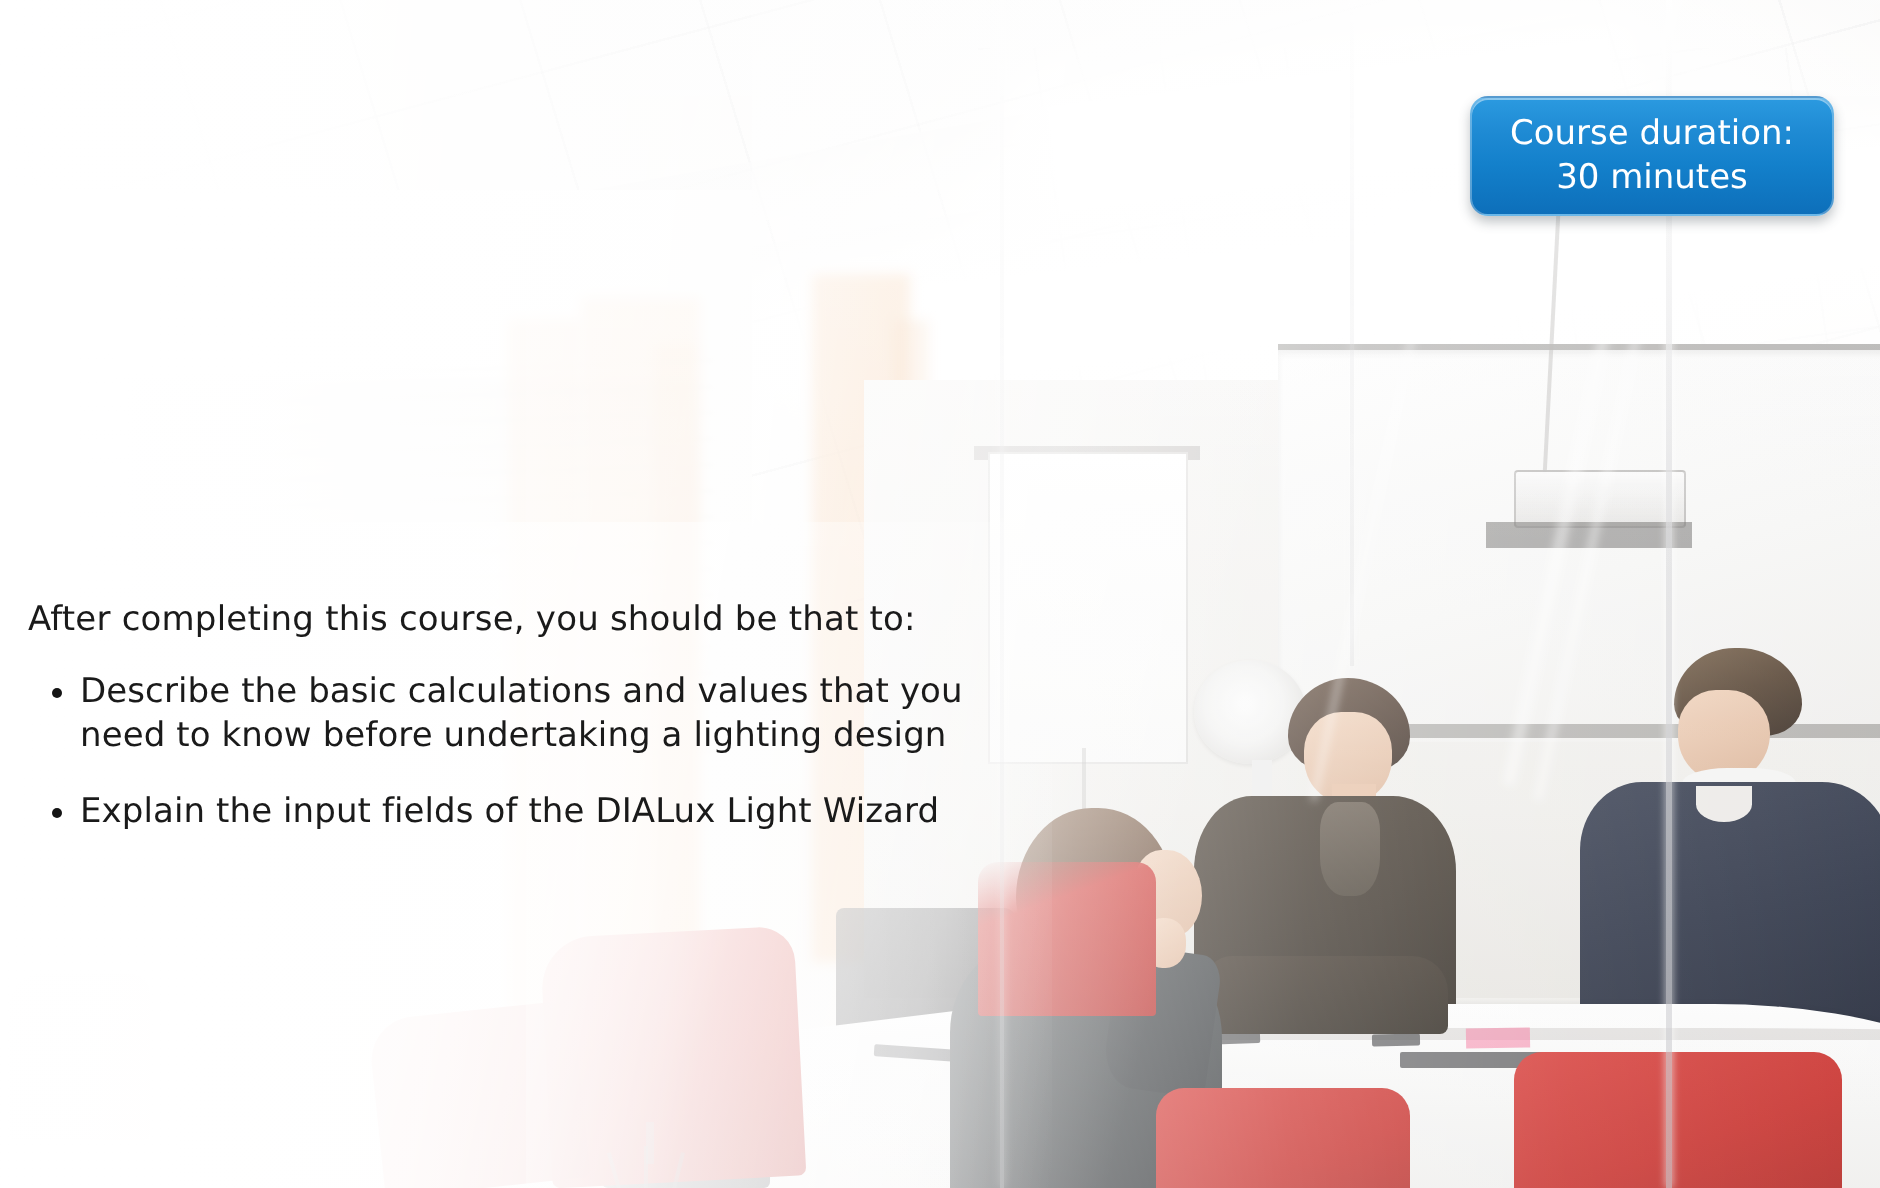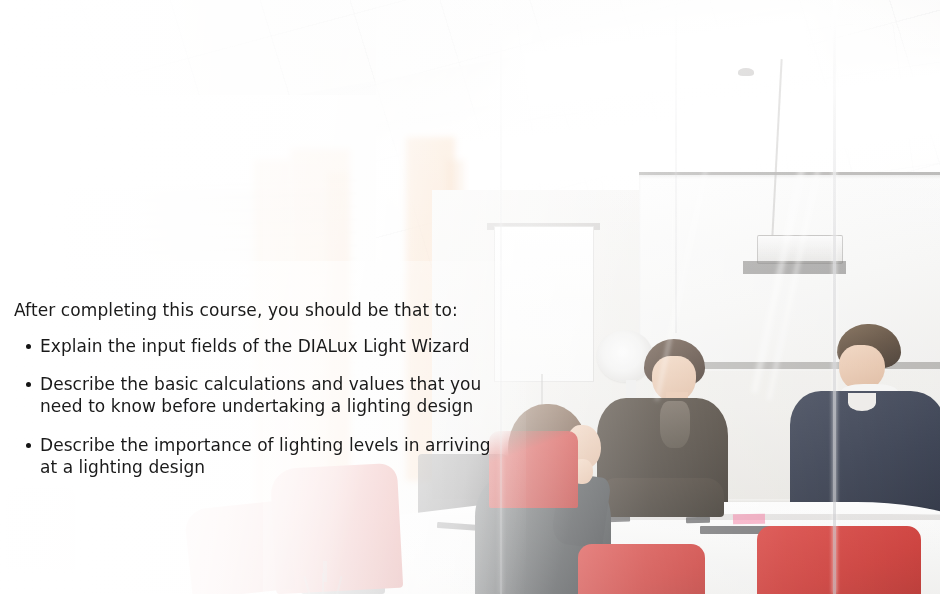--- a/index.html
+++ b/index.html
@@ -714,20 +714,23 @@
 
     <div class="veil"></div>
     <div class="veil-top"></div>
     <div class="veil-textzone"></div>
   </div>
 
   <div class="content">
     <p class="lead">After completing this course, you should be that to:</p>
 
     <ul class="objectives">
+      <li>Describe the basic calculations and values that you need to know before undertaking a lighting design</li>
       <li>Explain the input fields of the DIALux Light Wizard</li>
-      <li>Describe the basic calculations and values that you need to know before undertaking a lighting design</li>
-      <li>Describe the importance of lighting levels in arriving at a lighting design</li>
     </ul>
   </div>
 
+  <div class="badge">
+    <span class="line">Course duration:</span>
+    <span class="line">30 minutes</span>
+  </div>
 
 </div>
 
 </body></html>

